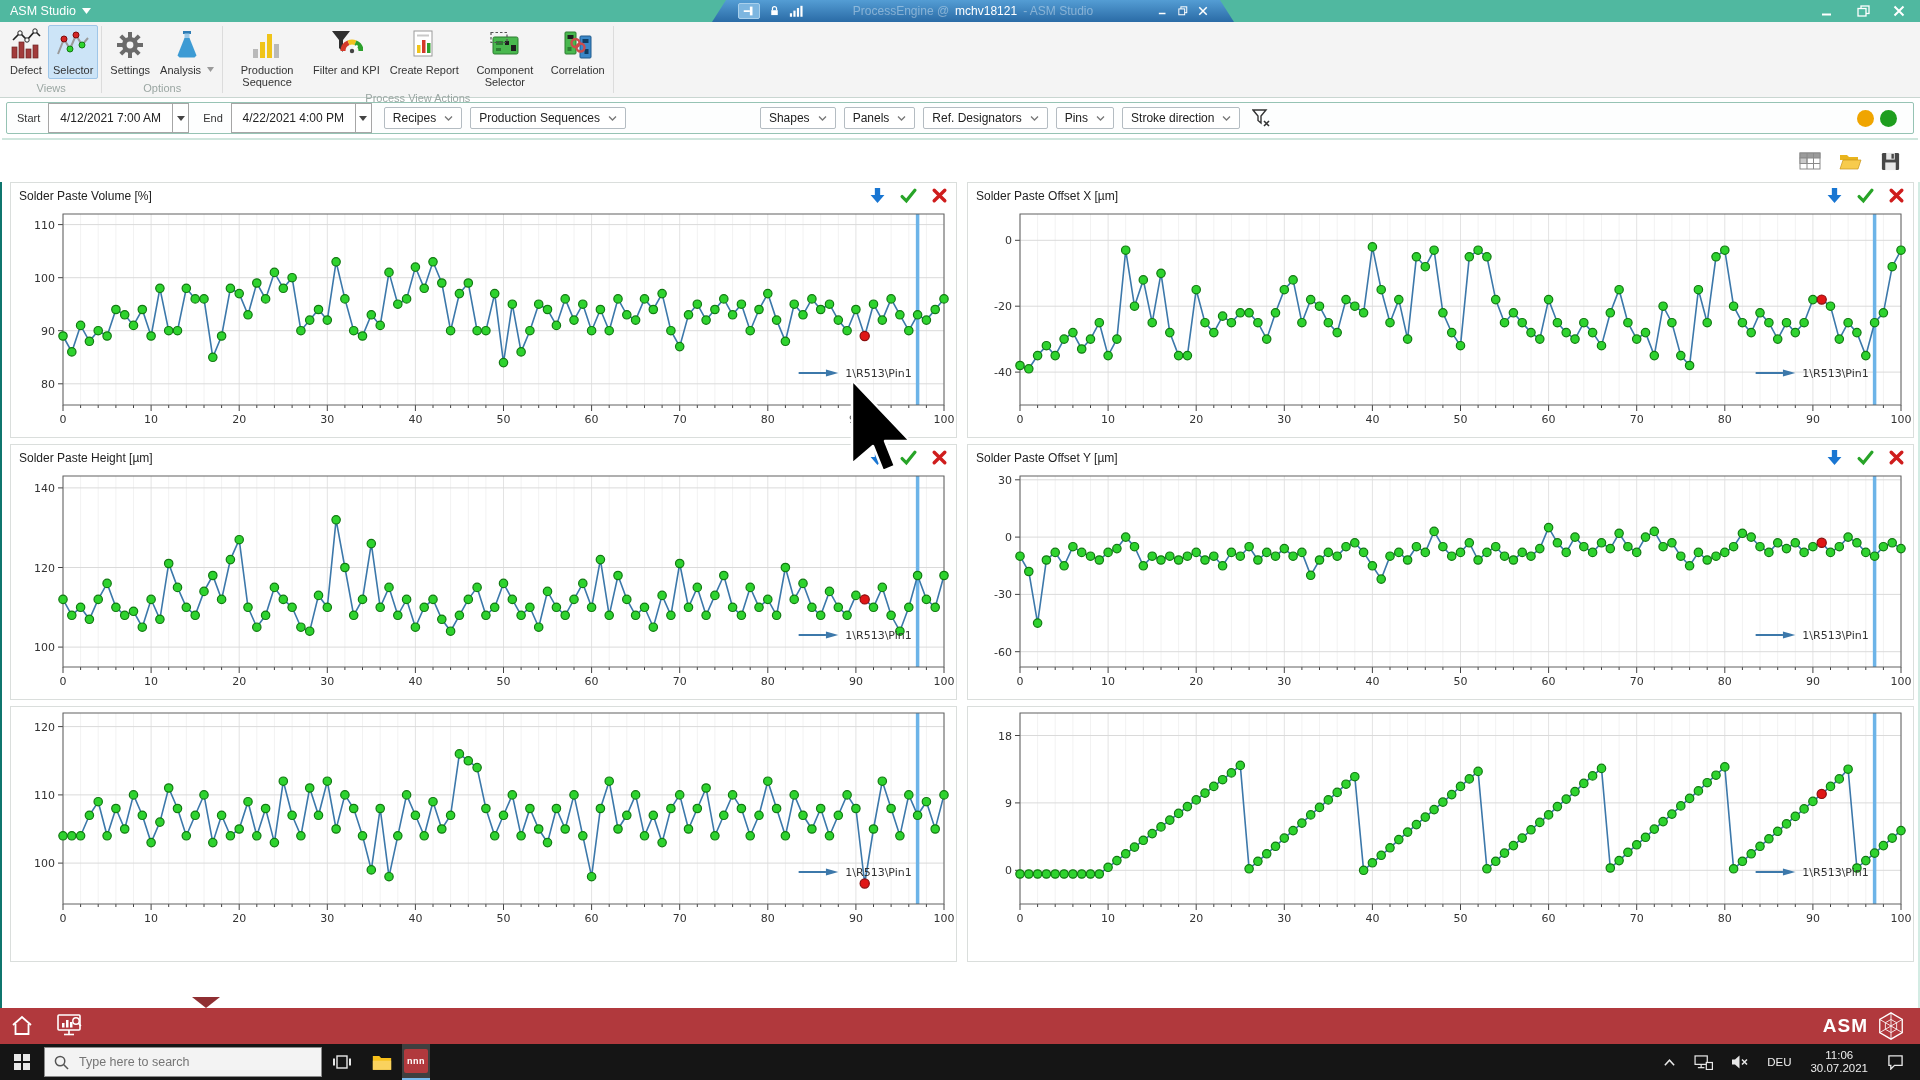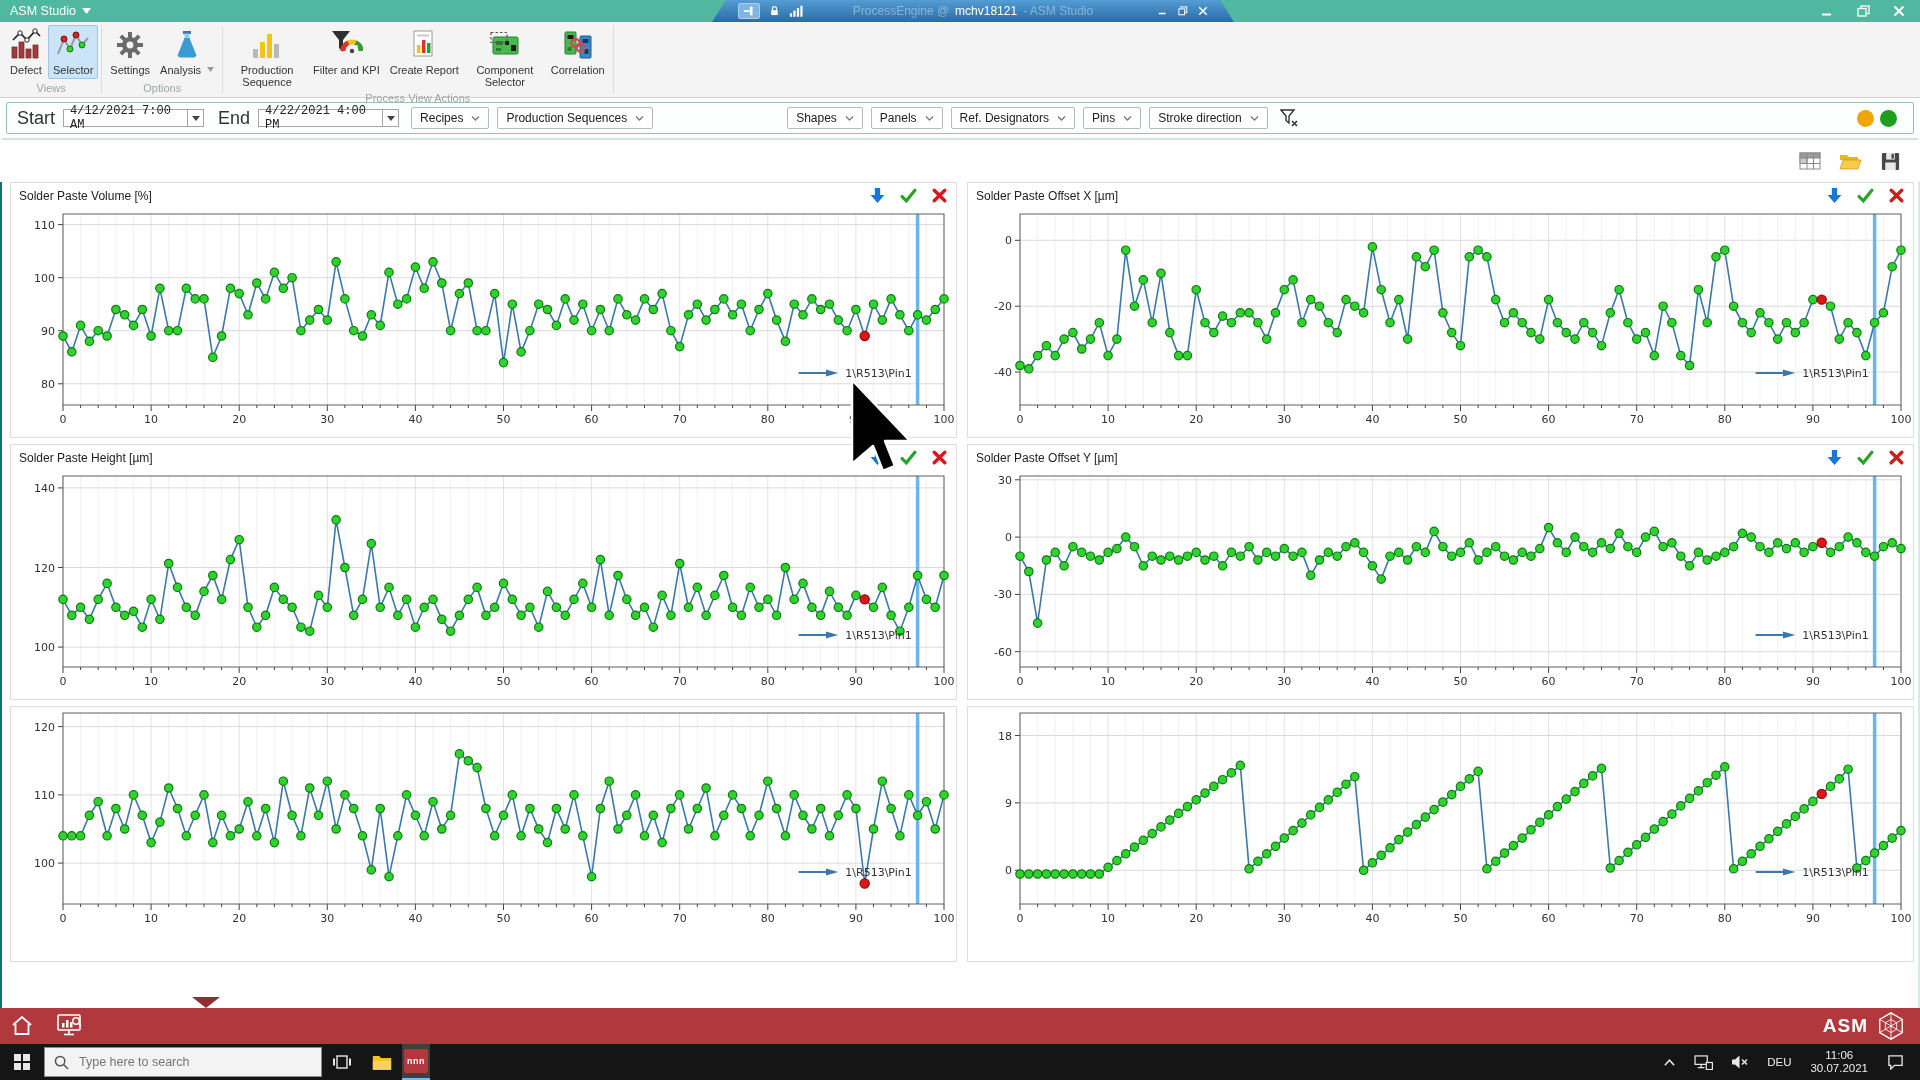--- a/index.html
+++ b/index.html
@@ -33,22 +33,22 @@
   .rb-row { display:flex; flex:1; align-items:flex-start; padding-top:3px; }
   .rb-glabel { text-align:center; color:#9aa6a2; font-size:11px; height:16px; line-height:14px; }
   .rb-sep { width:1px; background:#dcdcdc; margin:4px 3px; }
   .rb-btn { display:flex; flex-direction:column; align-items:center; padding:2px 4px; border:1px solid transparent; border-radius:2px; cursor:default; }
   .rb-btn.active { background:#cce4f7; border-color:#9fc6e8; }
   .rb-icon { width:34px; height:34px; }
   .rb-label { font-size:11px; color:#333; text-align:center; line-height:12px; margin-top:2px; max-width:72px; }
   .rb-label-row { display:flex; align-items:center; gap:6px; }
   
   .filterbar { margin:4px 6px; border:1px solid #96c3b4; border-radius:2px; height:32px; background:#fdfefe; display:flex; align-items:center; padding:0 10px; gap:8px; flex:0 0 auto; }
-  .f-label { font-size:18px; color:#333; }
-  .datebox { display:flex; height:18px;font-family:Liberation Mono, monospace; }
+  .f-label { font-size:11px; color:#333; }
+  .datebox { display:flex; height:30px; }
   .datebox .val { border:1px solid #a6a6a6; border-right:none; background:#fff; font-size:12px; color:#222; display:flex; align-items:center; justify-content:center; padding:0 6px; }
   .datebox .dd { width:17px; border:1px solid #a6a6a6; background:#fff; display:flex; align-items:center; justify-content:center; }
   .f-drop { height:22px; border:1px solid #b4bcc2; border-radius:2px; background:#fff; display:flex; align-items:center; gap:8px; padding:0 8px; font-size:12px; color:#222; cursor:default; }
   .f-spacer { width:118px; }
   .f-clear { width:26px; height:22px; display:flex; align-items:center; justify-content:center; }
   .f-status { margin-left:auto; display:flex; gap:6px; padding-right:6px; }
   .dot { width:17px; height:17px; border-radius:50%; }
   
   .divider { height:2px; background:#cfe6dd; margin:0 2px; flex:0 0 auto; }
   .toolsrow { height:42px; display:flex; justify-content:flex-end; align-items:center; gap:16px; padding-right:18px; flex:0 0 auto; }

